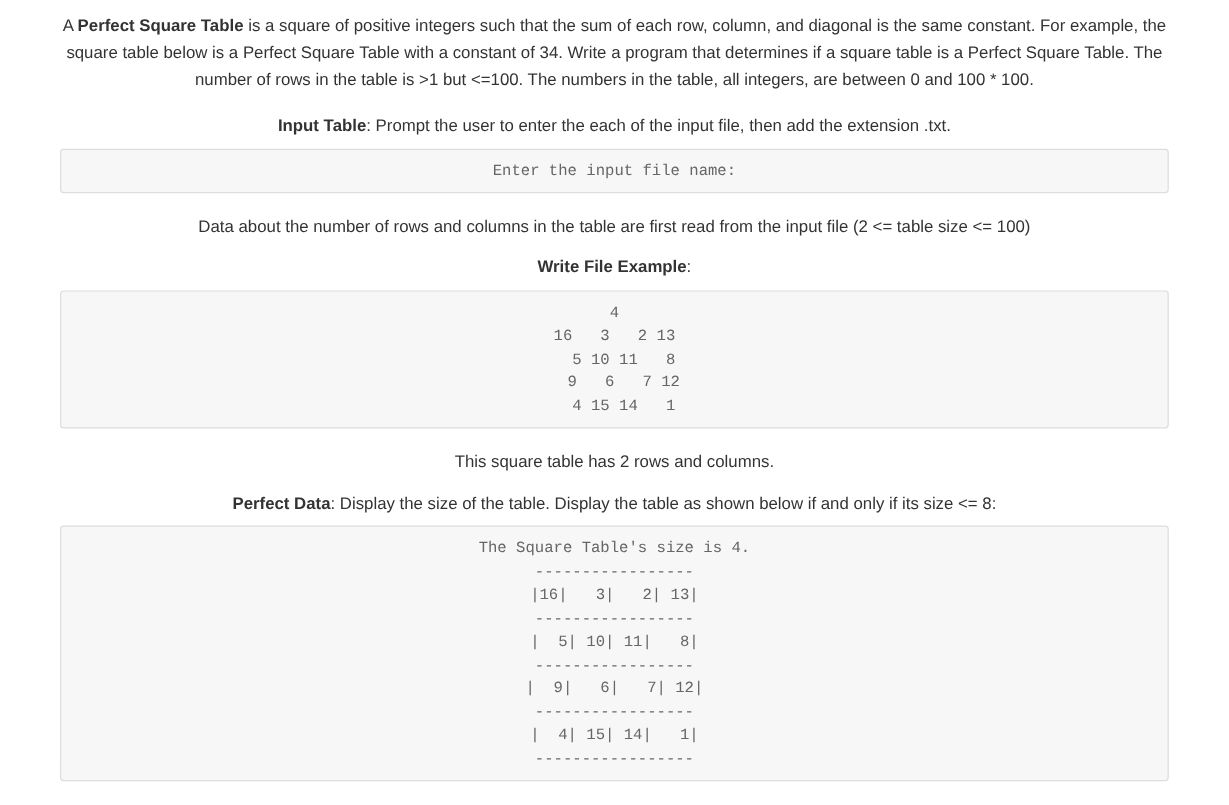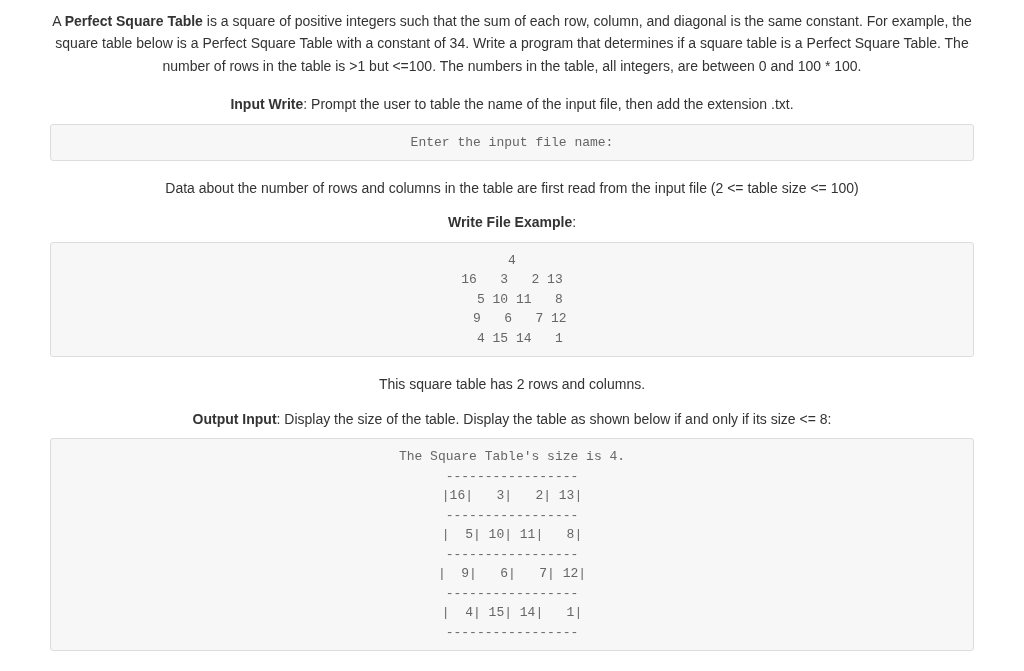--- a/index.html
+++ b/index.html
@@ -45,41 +45,41 @@
     }
   </style>
 </head>
 <body>
 
 <p class="intro">
   <span>A </span><strong>Perfect Square Table</strong><span> is a square of positive integers such that the sum of each row, column, and diagonal is the same constant. For example, the square table below is a Perfect Square Table with a constant of 34. Write a program that determines if a square table is a Perfect Square Table. The number of rows in the table is &gt;1 but &lt;=100. The numbers in the table, all integers, are between 0 and 100 * 100.</span>
 </p>
 
 <p class="section-label">
-  <strong>Input Write</strong><span>: Prompt the user to table the name of the input file, then add the extension .txt.</span>
+  <strong>Input Table</strong><span>: Prompt the user to enter the each of the input file, then add the extension .txt.</span>
 </p>
 
 <div class="code-block">Enter the input file name:</div>
 
 <p class="para">Data about the number of rows and columns in the table are first read from the input file (2 &lt;= table size &lt;= 100)</p>
 
 <p class="section-label">
   <strong>Write File Example</strong><span>:</span>
 </p>
 
 <div class="code-block">4
 16   3   2 13
   5 10 11   8
   9   6   7 12
   4 15 14   1</div>
 
 <p class="para">This square table has 2 rows and columns.</p>
 
 <p class="section-label">
-  <strong>Output Input</strong><span>: Display the size of the table. Display the table as shown below if and only if its size &lt;= 8:</span>
+  <strong>Perfect Data</strong><span>: Display the size of the table. Display the table as shown below if and only if its size &lt;= 8:</span>
 </p>
 
 <div class="code-block">The Square Table's size is 4.
 -----------------
 |16|   3|   2| 13|
 -----------------
 |  5| 10| 11|   8|
 -----------------
 |  9|   6|   7| 12|
 -----------------

